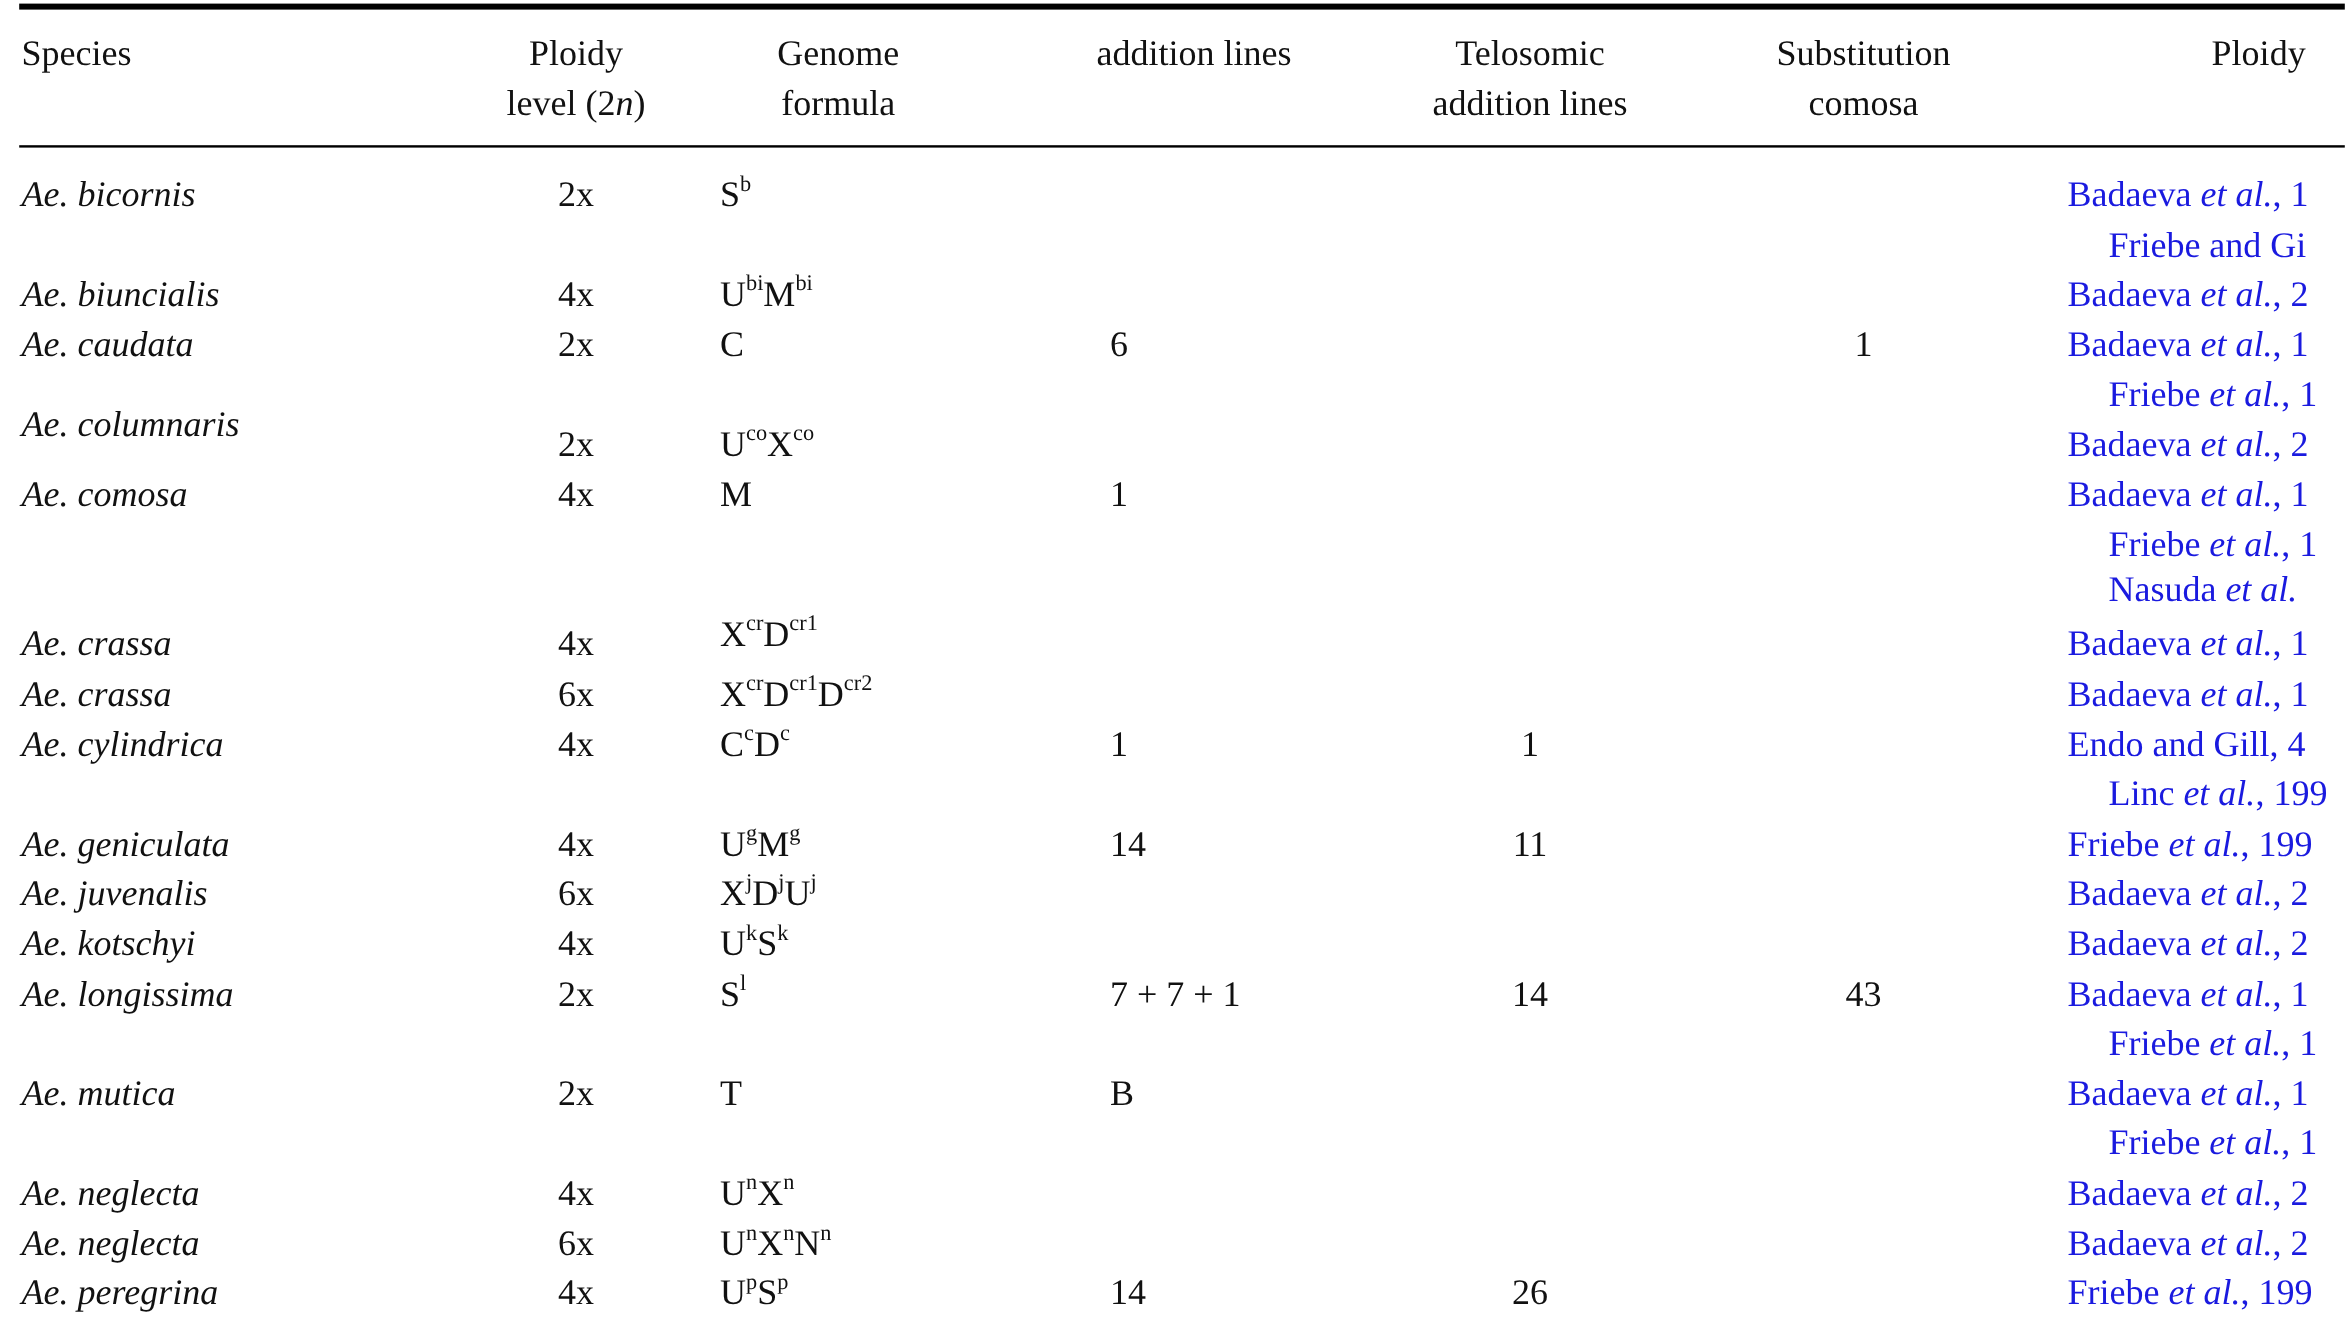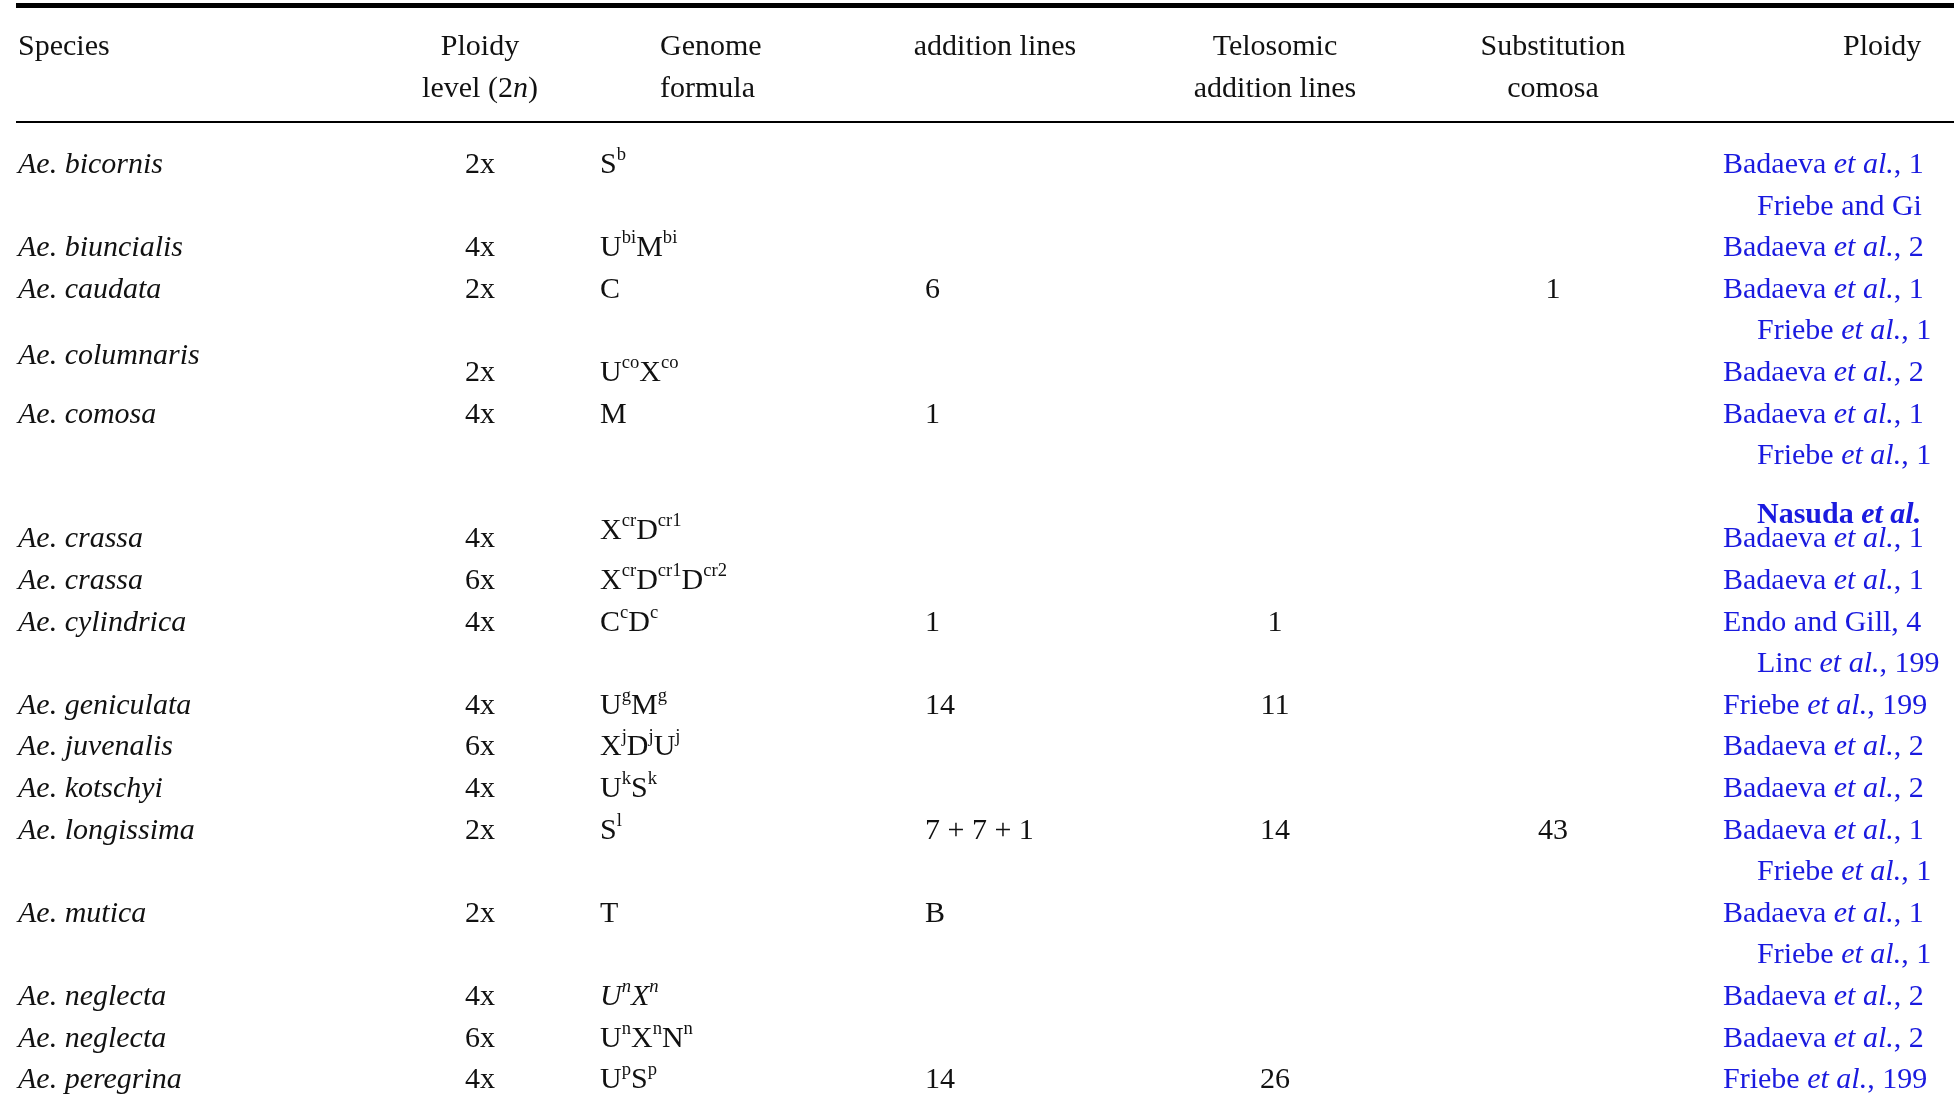--- a/index.html
+++ b/index.html
@@ -27,21 +27,21 @@
 <div class="rule-top"></div>
 
 <div class="hdr" style="left:18px; top:24px;">
   <span></span>
   <span>Species</span>
 </div>
 <div class="hdr" style="left:400px; top:24px; width:160px; text-align:center;">
   <span>Ploidy</span>
   <span id="ploidy-h2">level (2<i>n</i>)</span>
 </div>
-<div class="hdr" style="left:660px; top:24px; width:165px; ">
+<div class="hdr" style="left:616px; top:24px; width:165px; text-align:center;">
   <span>Genome</span>
   <span>formula</span>
 </div>
 <div class="hdr" style="left:880px; top:24px; width:230px; text-align:center;">
   <span>addition lines</span>
 </div>
 <div class="hdr" style="left:1160px; top:24px; width:230px; text-align:center;">
   <span>Telosomic</span>
   <span>addition lines</span>
 </div>
@@ -76,21 +76,21 @@
     <div class="cell c-species" style="top: 334px; text-align: center;">Ae. columnaris</div>
     <div class="cell c-ploidy" style="top: 351px;">2x</div>
     <div class="cell c-genome" style="top: 351px;">U<sup>co</sup>X<sup>co</sup></div>
     <div class="cell c-ref" style="top: 351px;">Badaeva <i>et al.</i>, 2</div>
     <div class="cell c-species" style="top: 392.6px;">Ae. comosa</div>
     <div class="cell c-ploidy" style="top: 392.6px;">4x</div>
     <div class="cell c-genome" style="top: 392.6px;">M</div>
     <div class="cell c-chrom" style="top: 392.6px;">1</div>
     <div class="cell c-ref" style="top: 392.6px;">Badaeva <i>et al.</i>, 1</div>
     <div class="cell c-ref cont" style="top: 434.2px;">Friebe <i>et al.</i>, 1</div>
-    <div class="cell c-ref cont" style="top: 493px; font-weight: bold;">Nasuda <i>et al.</i></div>
+    <div class="cell c-ref cont" style="top: 472px;">Nasuda <i>et al.</i></div>
     <div class="cell c-species" style="top: 517.4px;">Ae. crassa</div>
     <div class="cell c-ploidy" style="top: 517.4px;">4x</div>
     <div class="cell c-genome" style="top: 496px; margin-top: 13px;">X<sup>cr</sup>D<sup>cr1</sup></div>
     <div class="cell c-ref" style="top: 517.4px;">Badaeva <i>et al.</i>, 1</div>
     <div class="cell c-species" style="top: 559px;">Ae. crassa</div>
     <div class="cell c-ploidy" style="top: 559px;">6x</div>
     <div class="cell c-genome" style="top: 559px;">X<sup>cr</sup>D<sup>cr1</sup>D<sup>cr2</sup></div>
     <div class="cell c-ref" style="top: 559px;">Badaeva <i>et al.</i>, 1</div>
     <div class="cell c-species" style="top: 600.6px;">Ae. cylindrica</div>
     <div class="cell c-ploidy" style="top: 600.6px;">4x</div>
@@ -122,21 +122,21 @@
     <div class="cell c-ref" style="top: 808.6px;">Badaeva <i>et al.</i>, 1</div>
     <div class="cell c-ref cont" style="top: 850.2px;">Friebe <i>et al.</i>, 1</div>
     <div class="cell c-species" style="top: 891.8px;">Ae. mutica</div>
     <div class="cell c-ploidy" style="top: 891.8px;">2x</div>
     <div class="cell c-genome" style="top: 891.8px;">T</div>
     <div class="cell c-chrom" style="top: 891.8px;">B</div>
     <div class="cell c-ref" style="top: 891.8px;">Badaeva <i>et al.</i>, 1</div>
     <div class="cell c-ref cont" style="top: 933.4px;">Friebe <i>et al.</i>, 1</div>
     <div class="cell c-species" style="top: 975px;">Ae. neglecta</div>
     <div class="cell c-ploidy" style="top: 975px;">4x</div>
-    <div class="cell c-genome" style="top: 975px; font-style: italic;">U<sup>n</sup>X<sup>n</sup></div>
+    <div class="cell c-genome" style="top: 975px;">U<sup>n</sup>X<sup>n</sup></div>
     <div class="cell c-ref" style="top: 975px;">Badaeva <i>et al.</i>, 2</div>
     <div class="cell c-species" style="top: 1016.6px;">Ae. neglecta</div>
     <div class="cell c-ploidy" style="top: 1016.6px;">6x</div>
     <div class="cell c-genome" style="top: 1016.6px;">U<sup>n</sup>X<sup>n</sup>N<sup>n</sup></div>
     <div class="cell c-ref" style="top: 1016.6px;">Badaeva <i>et al.</i>, 2</div>
     <div class="cell c-species" style="top: 1058.2px;">Ae. peregrina</div>
     <div class="cell c-ploidy" style="top: 1058.2px;">4x</div>
     <div class="cell c-genome" style="top: 1058.2px;">U<sup>p</sup>S<sup>p</sup></div>
     <div class="cell c-chrom" style="top: 1058.2px;">14</div>
     <div class="cell c-telo" style="top: 1058.2px;">26</div>

